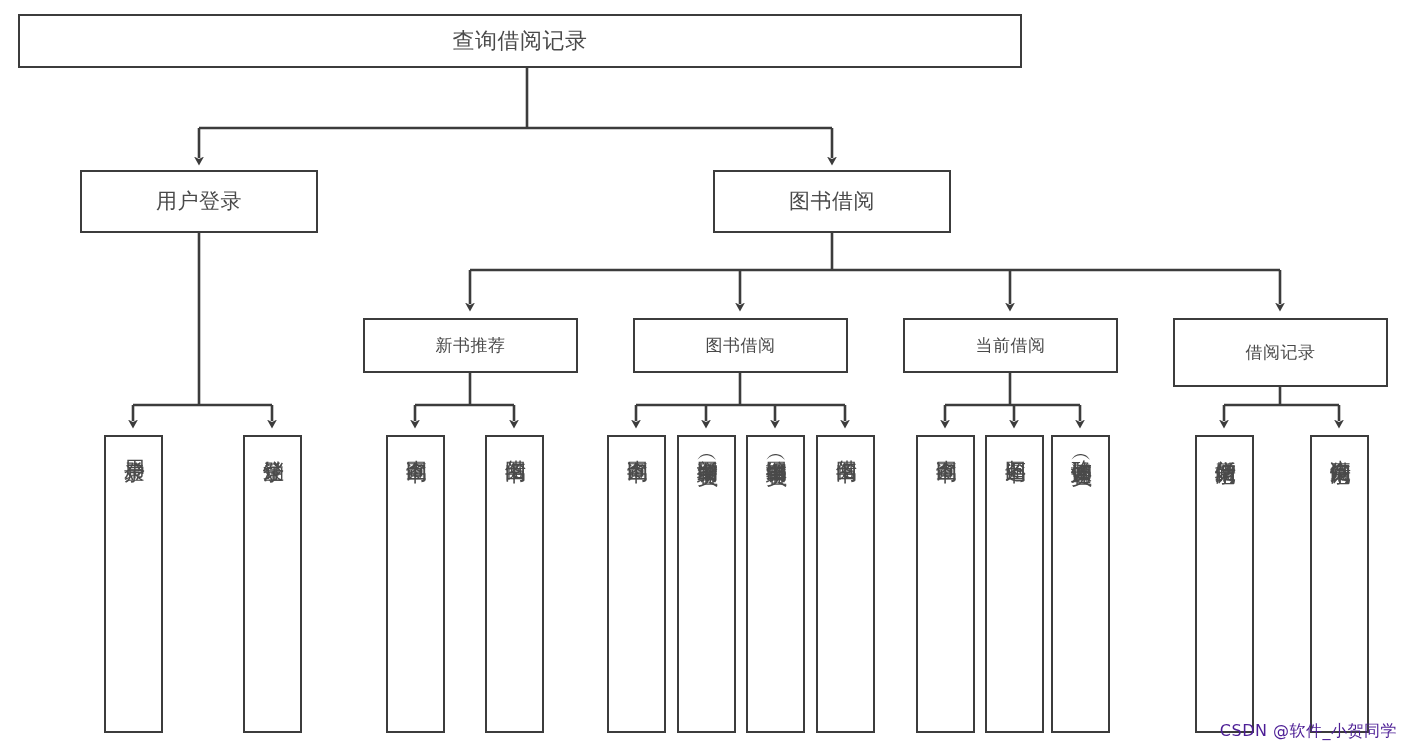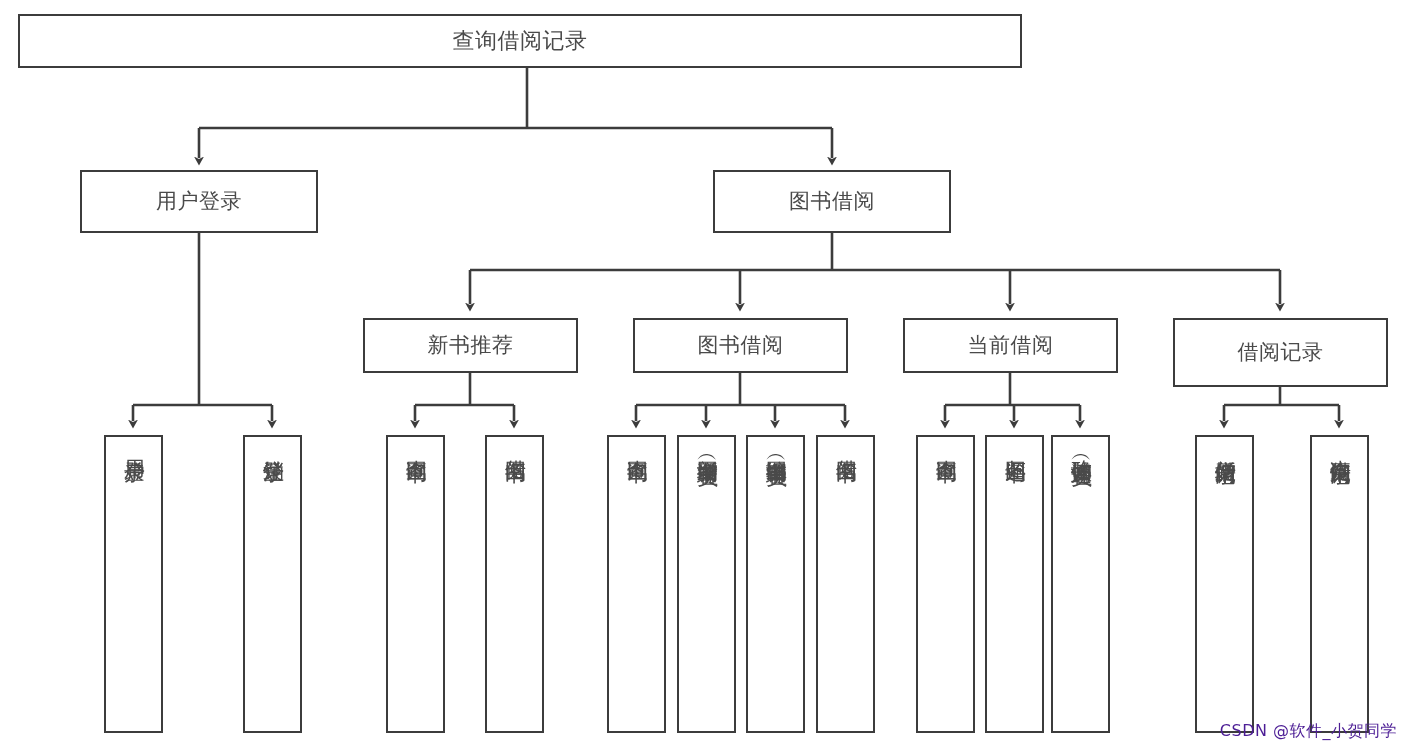--- a/index.html
+++ b/index.html
@@ -37,21 +37,21 @@
     overflow: hidden;
   }
   .node .label {
     color: #4a4a4a;
     font-size: 21px;
     line-height: 1.06;
     letter-spacing: 0.5px;
     white-space: nowrap;
   }
   .node.root .label { font-size: 22px; }
-  .node.level2 .label { font-size: 21px; }
+  .node.level2 .label { font-size: 17px; }
   .node.leaf {
     align-items: flex-start;
     justify-content: center;
     padding-top: 6px;
   }
   .node.leaf .label {
     writing-mode: vertical-rl;
     text-orientation: upright;
     font-size: 21px;
     line-height: 1.04;

